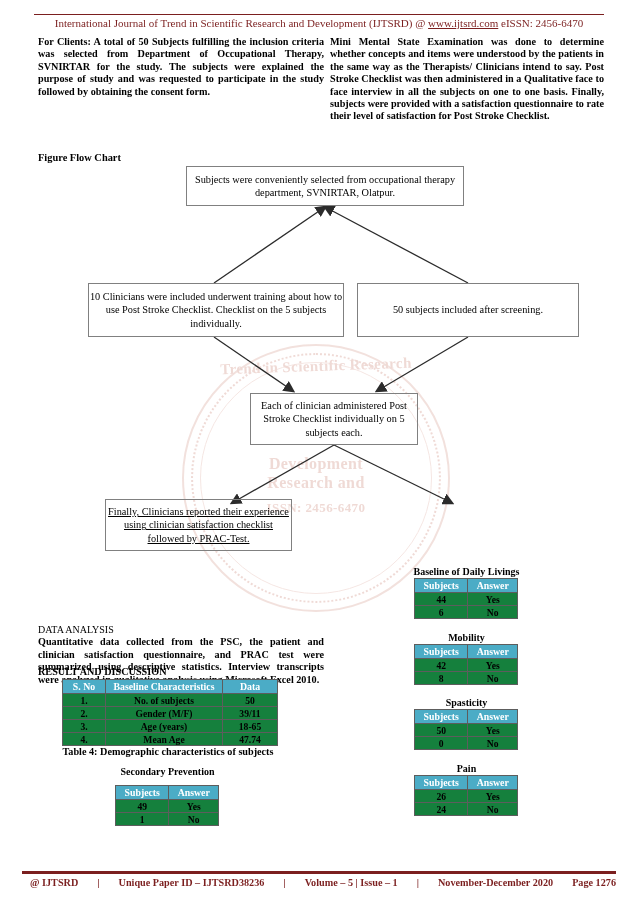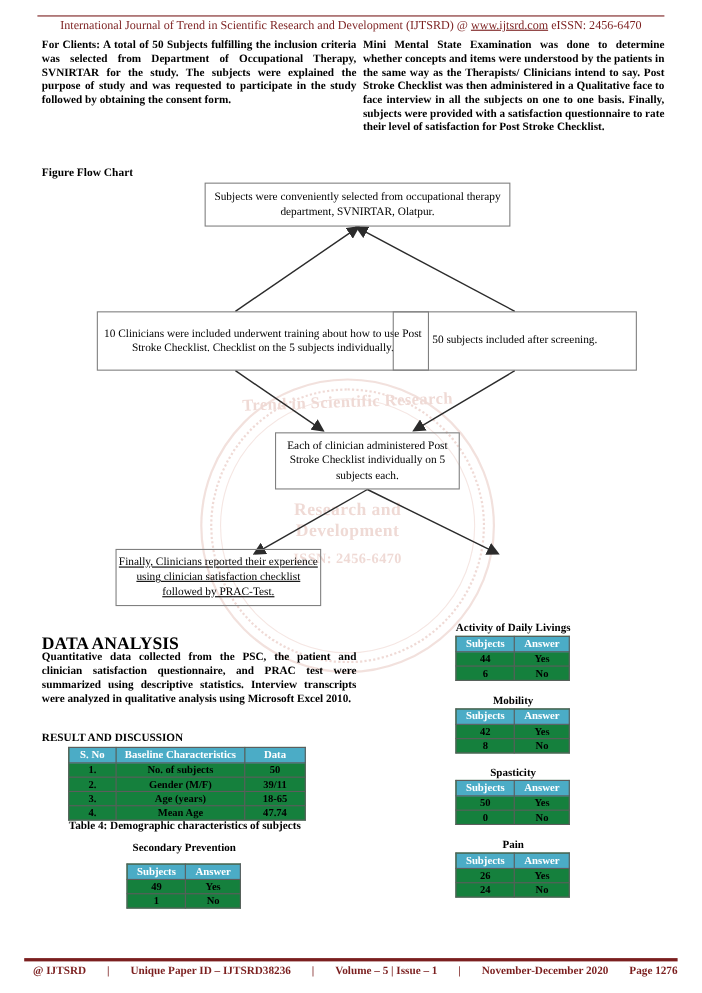--- a/index.html
+++ b/index.html
@@ -31,31 +31,31 @@
   .hdr a{color:#7b1f1f;text-decoration:underline;}
 
   
   .col{position:absolute;font-size:10.2px;line-height:12.4px;
        text-align:justify;font-weight:bold;}
   .colL{left:38px;width:286px;}
   .colR{left:330px;width:274px;}
   #introL{top:36px;}
   #introR{top:36px;}
 
-  .sec-title{font-weight:bold;font-size:16px;}
+  .sec-title{font-weight:normal;font-size:10px;margin-top:44px;}
   .blk{position:absolute;font-size:10.2px;line-height:12.4px;
        text-align:justify;font-weight:bold;}
 
   
   .fc-label{position:absolute;left:38px;top:152px;font-size:10.4px;font-weight:bold;}
   .fbox{position:absolute;border:1.6px solid #808080;background:transparent;
      display:flex;align-items:center;justify-content:center;text-align:center;
      font-size:10.3px;line-height:13.4px;box-sizing:border-box;z-index:2;}
   #box1{left:186px;top:166px;width:278px;height:40px;}
-  #box2{left:88px;top:283px;width:302px;height:54px;text-align:center;}
+  #box2{left:88px;top:283px;width:256px;height:54px;text-align:center;}
   #box3{left:357px;top:283px;width:222px;height:54px;}
   #box4{left:250px;top:393px;width:168px;height:52px;}
   #box5{left:105px;top:499px;width:187px;height:52px;text-decoration:underline;}
   #box6{left:350px;top:505px;width:232px;height:52px;}
 
   .fsvg{position:absolute;left:0;top:0;width:638px;height:903px;z-index:1;
         pointer-events:none;}
 
   
   .tbl{position:absolute;border-collapse:collapse;font-size:9.6px;z-index:2;
@@ -103,22 +103,22 @@
 <body>
 
 <div class="page">
 
   <div class="watermark">
     <div class="wm-ring"></div>
     <div class="wm-ring2"></div>
     <div class="wm-ring3"></div>
     <div class="wm-txt wm-top">Trend in Scientific Research</div>
     <div class="wm-txt wm-mid">
+      <div>Development</div>
       <div>Research and</div>
-      <div>Development</div>
     </div>
     <div class="wm-txt wm-issn">ISSN: 2456-6470</div>
   </div>
 
   <div class="hdr-rule"></div>
   <div class="hdr">
     <span>International Journal of Trend in Scientific Research and Development (IJTSRD) @ </span><a href="#">www.ijtsrd.com</a><span> eISSN: 2456-6470</span>
   </div>
 
   <div id="introL" class="col colL">For Clients: A total of 50 Subjects fulfilling the inclusion criteria was selected from Department of Occupational Therapy, SVNIRTAR for the study. The subjects were explained the purpose of study and was requested to participate in the study followed by obtaining the consent form.</div>
@@ -202,21 +202,21 @@
         <td>49</td>
         <td>Yes</td>
         </tr>
       <tr>
         <td>1</td>
         <td>No</td>
         </tr>
     </tbody>
   </table>
 
-  <div id="h-adl" class="mini-title">Activity of Daily Livings</div>
+  <div id="h-adl" class="mini-title">Baseline of Daily Livings</div>
   <table id="t-adl" class="tbl mini">
     <thead>
         <tr>
       <th>Subjects</th>
       <th>Answer</th>
     </tr>
       </thead>
     <tbody>
       <tr>
         <td>44</td>

